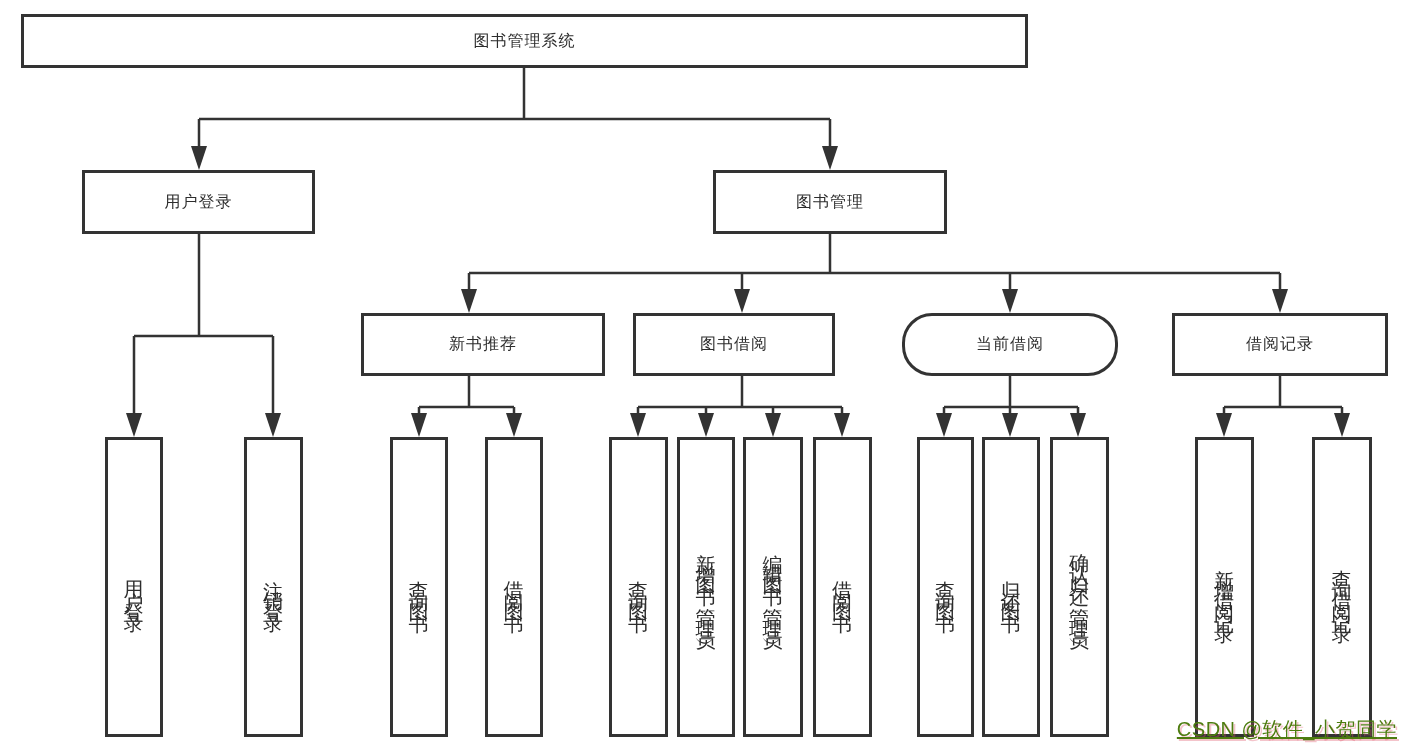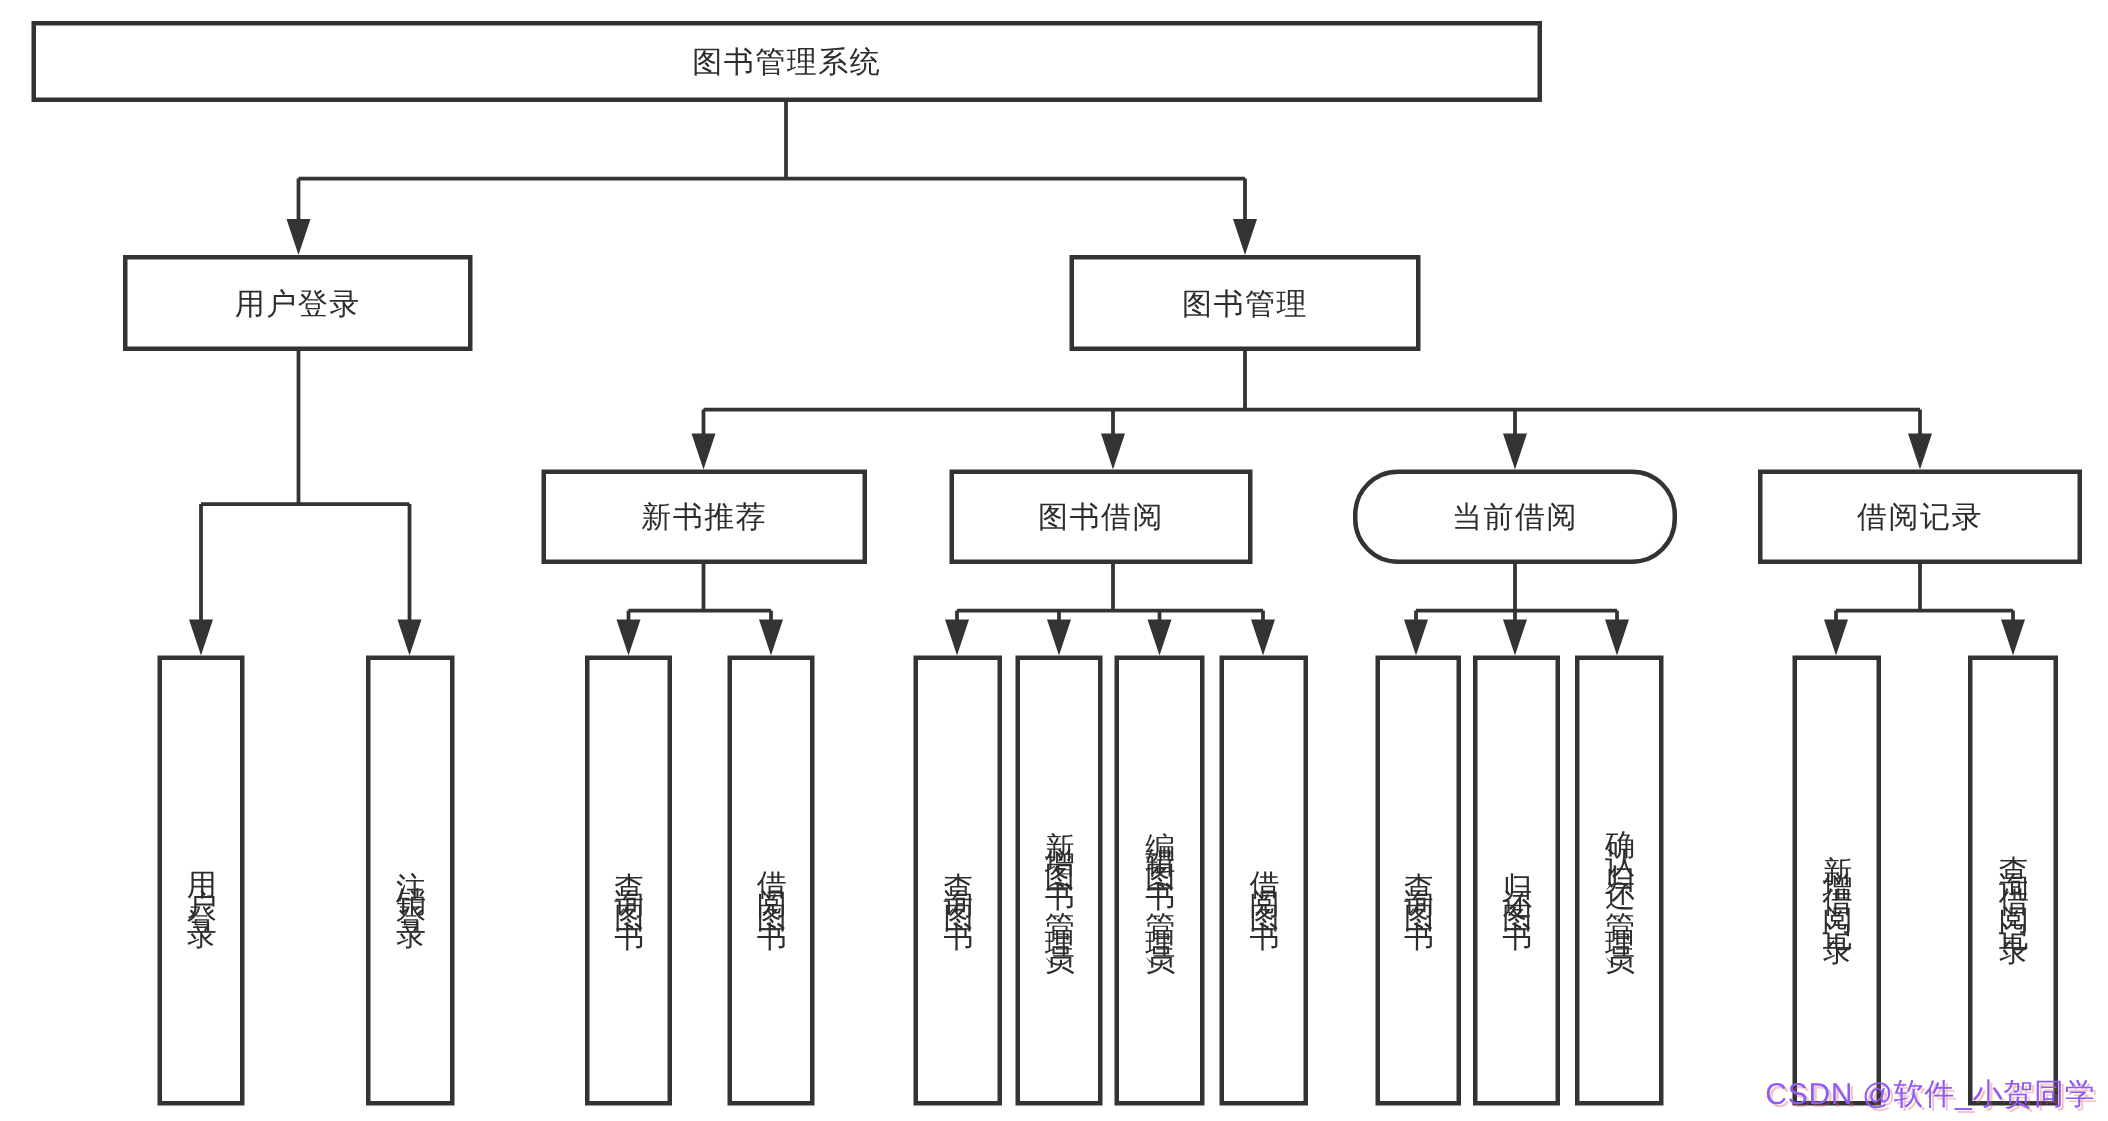--- a/index.html
+++ b/index.html
@@ -5,35 +5,36 @@
 <style>
   html,body{margin:0;padding:0;background:#ffffff;}
   #canvas{
     position:relative;width:1405px;height:747px;background:#ffffff;overflow:hidden;
     font-family:"Liberation Sans","DejaVu Sans",sans-serif;color:#2d2d2d;
   }
   #wires{position:absolute;left:0;top:0;width:1405px;height:747px;}
   .hbox{
     position:absolute;box-sizing:border-box;background:#ffffff;
     border:3px solid #333333;display:flex;align-items:center;justify-content:center;
-    font-size:20px;letter-spacing:1px;z-index:2;
+    font-size:16px;letter-spacing:1px;z-index:2;
   }
   .vbox{
     position:absolute;top:437px;height:300px;box-sizing:border-box;background:#ffffff;
     border:3px solid #333333;display:flex;align-items:center;justify-content:center;z-index:2;
   }
   .vbox .vtext{
     writing-mode:vertical-rl;text-orientation:mixed;
     font-size:20px;letter-spacing:11px;line-height:1;color:#2d2d2d;
   }
   #watermark{
     position:absolute;right:8px;bottom:4px;z-index:5;
-    font-size:20px;letter-spacing:0.5px;color:#8b5cf6;
+    font-size:20px;letter-spacing:0.5px;color:#4d7c0f;
     text-shadow:2px 2px 0 rgba(224,86,107,0.35);
     white-space:nowrap;
+    text-decoration:underline;
   }
 </style>
 </head>
 <body>
 
 <div id="canvas">
 
   <svg id="wires" viewBox="0 0 1405 747" xmlns="http://www.w3.org/2000/svg" aria-hidden="true">
     <path fill="none" stroke="#333333" stroke-width="2.5" d="M524 68 V119 M199 119 H830 M199 119 V148 M830 119 V148
              M199 234 V336 M134 336 H273 M134 336 V415 M273 336 V415
@@ -49,21 +50,21 @@
              M630 413h16l-8 24z M698 413h16l-8 24z M765 413h16l-8 24z M834 413h16l-8 24z
              M936 413h16l-8 24z M1002 413h16l-8 24z M1070 413h16l-8 24z
              M1216 413h16l-8 24z M1334 413h16l-8 24z"></path>
   </svg>
 
   <div class="hbox" style="left:21px;top:14px;width:1007px;height:54px;">图书管理系统</div>
 
   <div class="hbox" style="left:82px;top:170px;width:233px;height:64px;">用户登录</div>
   <div class="hbox" style="left:713px;top:170px;width:234px;height:64px;">图书管理</div>
 
-  <div class="hbox" style="left:361px;top:313px;width:217px;height:63px;">新书推荐</div>
+  <div class="hbox" style="left:361px;top:313px;width:244px;height:63px;">新书推荐</div>
   <div class="hbox" style="left:633px;top:313px;width:202px;height:63px;">图书借阅</div>
   <div class="hbox" style="left:902px;top:313px;width:216px;height:63px;border-radius:30px;">当前借阅</div>
   <div class="hbox" style="left:1172px;top:313px;width:216px;height:63px;">借阅记录</div>
 
   <div class="vbox" style="left:105px;width:58px;">
     <span class="vtext">用户登录</span>
   </div>
   <div class="vbox" style="left:244px;width:59px;">
     <span class="vtext">注销登录</span>
   </div>

